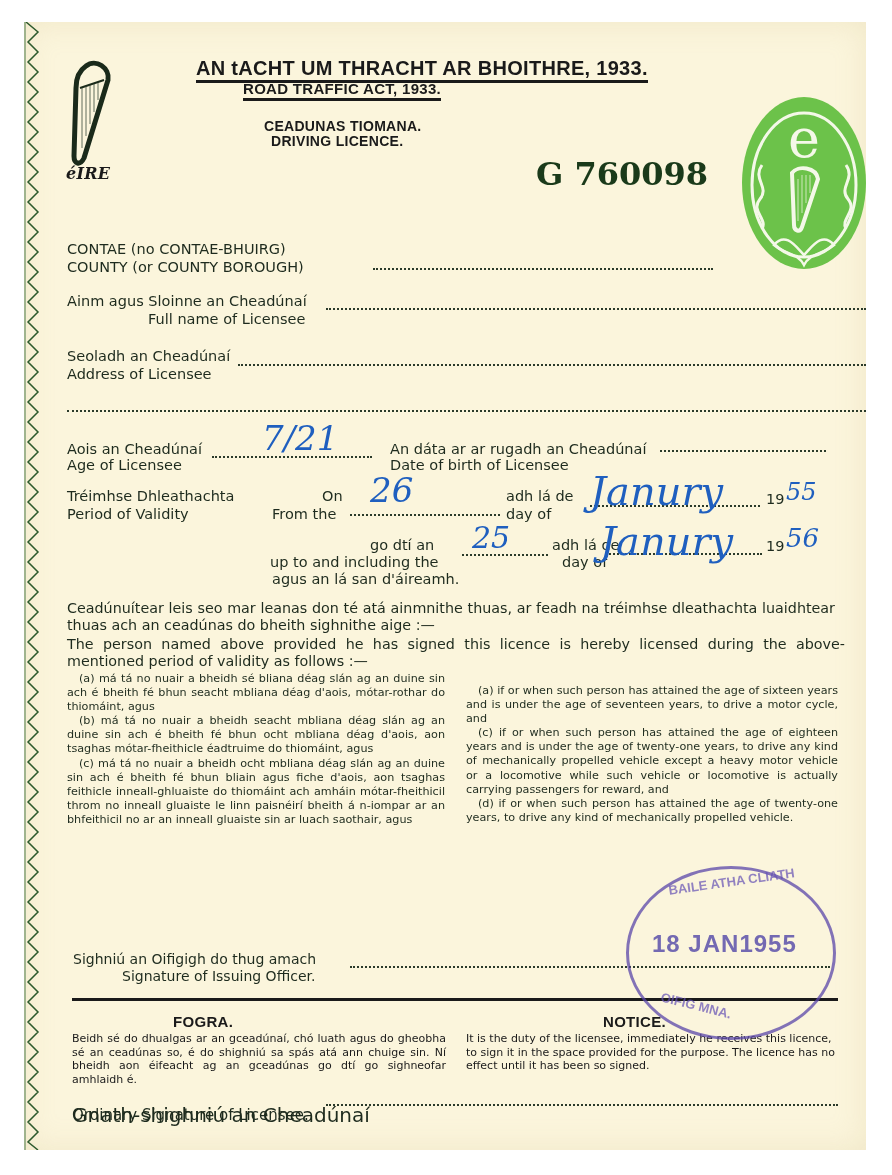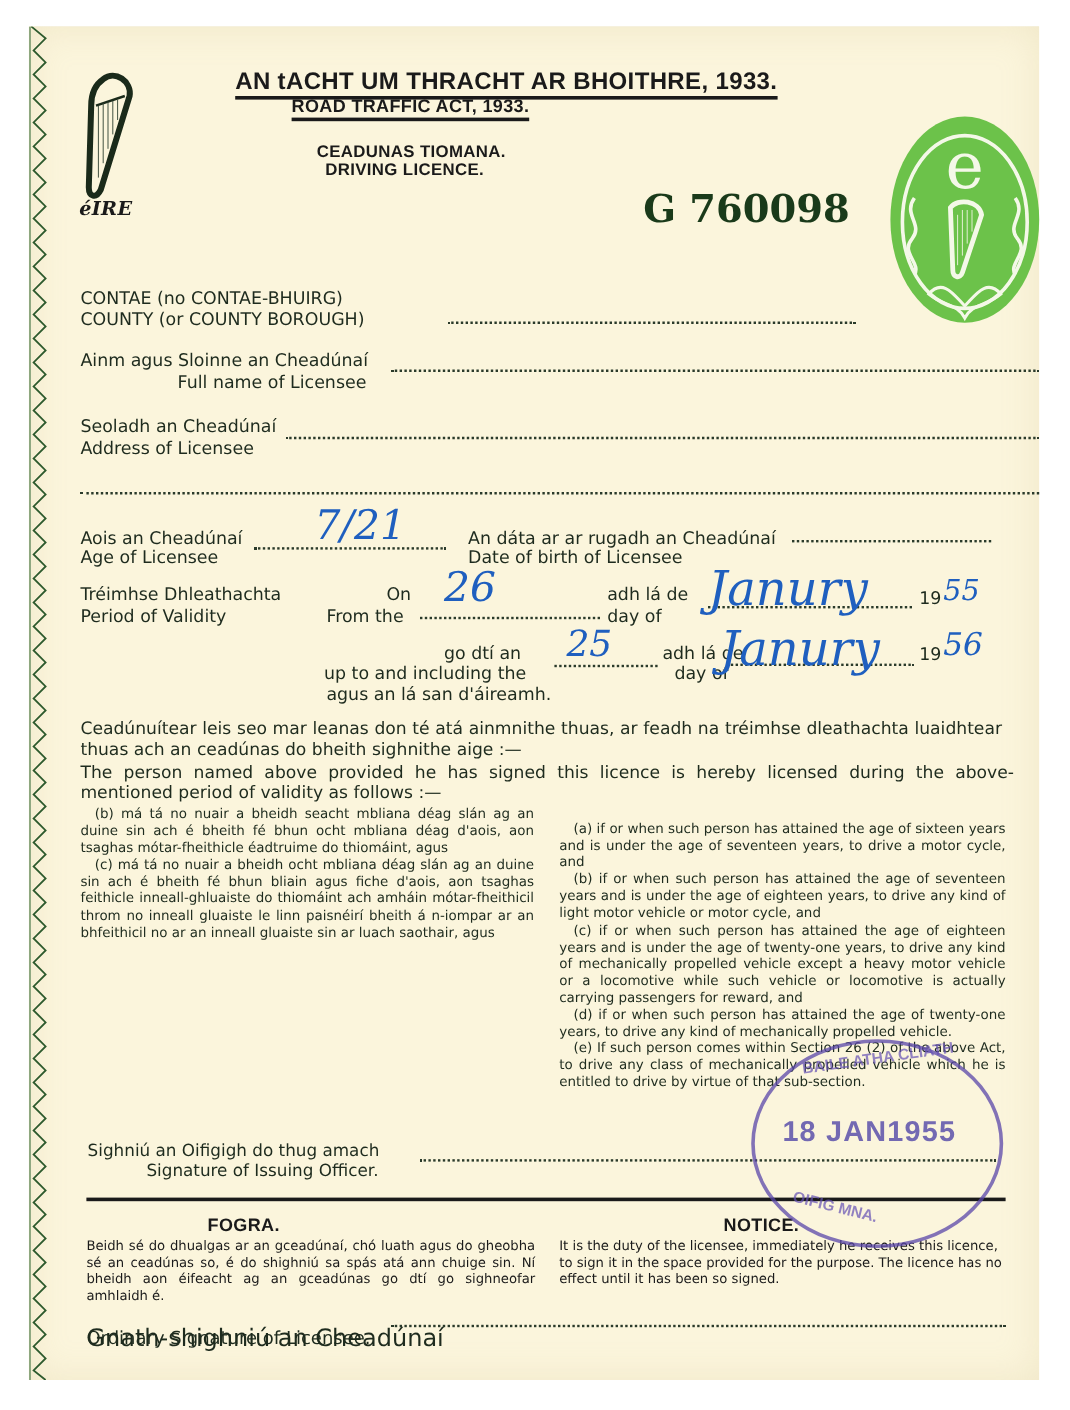--- a/index.html
+++ b/index.html
@@ -119,29 +119,28 @@
 <div class="abs lbl" style="left:562px;top:553px;">day of</div>
 <div class="dots" style="left:606px;top:553px;width:156px;"></div>
 <div class="hand" style="left:600px;top:518px;font-size:40px;">Janury</div>
 <div class="abs lbl" style="left:766px;top:537px;">19</div>
 <div class="hand" style="left:786px;top:523px;font-size:26px;">56</div>
 
 <div class="abs" style="left:67px;top:600px;width:768px;font-size:14.3px;line-height:17px;text-align:justify;color:#1e2b1e;">Ceadúnuítear leis seo mar leanas don té atá ainmnithe thuas, ar feadh na tréimhse dleathachta luaidhtear thuas ach an ceadúnas do bheith sighnithe aige :—</div>
 <div class="abs" style="left:67px;top:636px;width:778px;font-size:14.3px;line-height:17px;text-align:justify;color:#1e2b1e;">The person named above provided he has signed this licence is hereby licensed during the above-mentioned period of validity as follows :—</div>
 
 <div class="abs small" style="left:67px;top:672px;width:378px;">
+  <p class="ind">(a) má tá no nuair a bheidh sé bliana déag slán ag an duine sin ach é bheith fé bhun seacht mbliana déag d'aois, mótar-rothar do thiomáint, agus</p>
   <p class="ind">(b) má tá no nuair a bheidh seacht mbliana déag slán ag an duine sin ach é bheith fé bhun ocht mbliana déag d'aois, aon tsaghas mótar-fheithicle éadtruime do thiomáint, agus</p>
   <p class="ind">(c) má tá no nuair a bheidh ocht mbliana déag slán ag an duine sin ach é bheith fé bhun bliain agus fiche d'aois, aon tsaghas feithicle inneall-ghluaiste do thiomáint ach amháin mótar-fheithicil throm no inneall gluaiste le linn paisnéirí bheith á n-iompar ar an bhfeithicil no ar an inneall gluaiste sin ar luach saothair, agus</p>
 </div>
 <div class="abs small" style="left:466px;top:656px;width:372px;margin-top:28px;">
   <p class="ind">(a) if or when such person has attained the age of sixteen years and is under the age of seventeen years, to drive a motor cycle, and</p>
-  <p class="ind">(b) if or when such person has attained the age of seventeen years and is under the age of eighteen years, to drive any kind of light motor vehicle or motor cycle, and</p>
   <p class="ind">(c) if or when such person has attained the age of eighteen years and is under the age of twenty-one years, to drive any kind of mechanically propelled vehicle except a heavy motor vehicle or a locomotive while such vehicle or locomotive is actually carrying passengers for reward, and</p>
   <p class="ind">(d) if or when such person has attained the age of twenty-one years, to drive any kind of mechanically propelled vehicle.</p>
-  <p class="ind">(e) If such person comes within Section 26 (2) of the above Act, to drive any class of mechanically propelled vehicle which he is entitled to drive by virtue of that sub-section.</p>
 </div>
 
 <div class="abs lbl" style="left:73px;top:950px;font-size:14px;">Sighniú an Oifigigh do thug amach</div>
 <div class="abs lbl" style="left:122px;top:967px;font-size:14px;">Signature of Issuing Officer.</div>
 <div class="dots" style="left:350px;top:966px;width:480px;"></div>
 
 <div class="abs" style="left:72px;top:998px;width:766px;height:3px;background:#1a1a1a;"></div>
 
 <div class="abs hdr" style="left:173px;top:1013px;font-size:15px;">FOGRA.</div>
 <div class="abs hdr" style="left:603px;top:1013px;font-size:15px;">NOTICE.</div>

